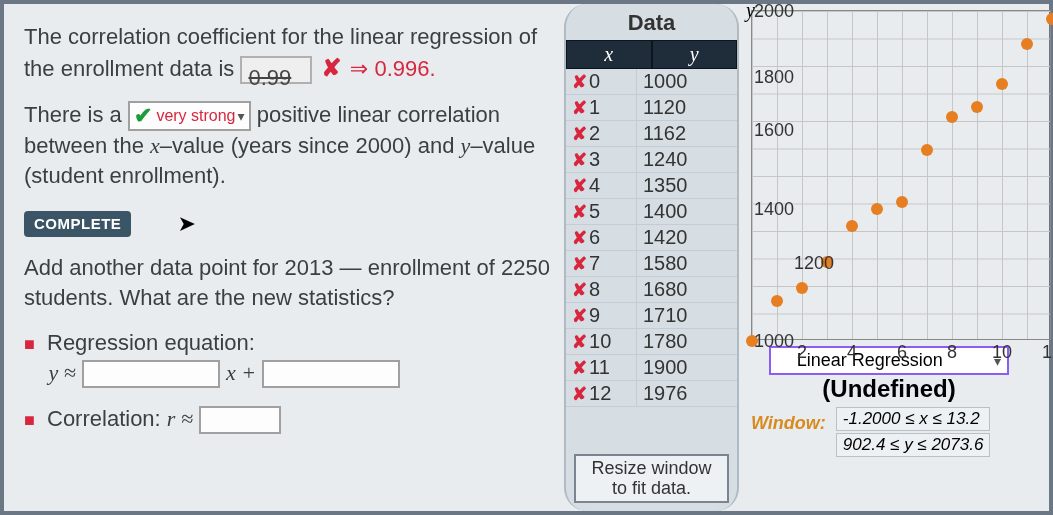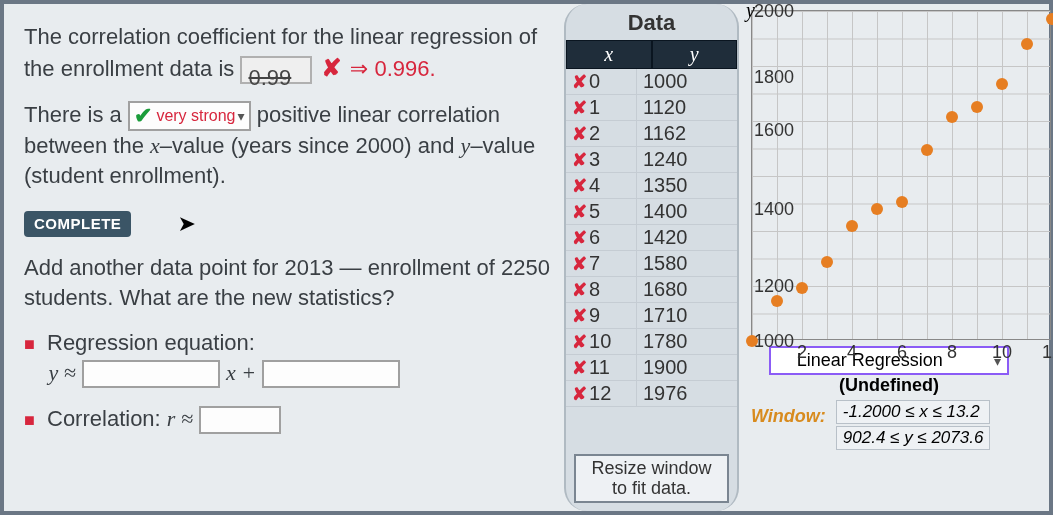--- a/index.html
+++ b/index.html
@@ -96,21 +96,21 @@
   .ylab { position:absolute; left:-6px; top:-12px; font-style:italic; font-family:'Times New Roman',serif; font-size:20px;}
   .pt { position:absolute; width:12px; height:12px; border-radius:50%; background:#e67e22; transform:translate(-50%,-50%);}
   .ytick { position:absolute; left:2px; font-size:18px; color:#333; transform:translateY(-50%);}
   .xtick { position:absolute; bottom:-24px; font-size:18px; color:#333; transform:translateX(-50%);}
   .dd2 {
     display:flex; align-items:center; justify-content:center;
     border:2px solid #8b5cf6; background:#fff; margin:6px 0 0 18px;
     width:240px; font-size:18px; padding:2px 0;
   }
   .dd2 .caret{ margin-left:auto; padding-right:6px;}
-  .undef { text-align:center; font-weight:bold; font-size:18px; margin-left:18px; width:240px;}
+  .undef { text-align:center; font-weight:bold; font-size:24px; margin-left:18px; width:240px;}
   .win { display:flex; gap:10px; align-items:flex-start; margin-top:4px; font-size:18px;font-style:italic;}
   .win .lab { color:#d88b1e; font-weight:bold; padding-top:6px;}
   .win .vals div { background:#eef1f4; border:1px solid #b8c0c8; padding:1px 6px; margin-bottom:2px; font-size:17px;}
 </style>
 </head>
 <body>
 
 <div class="panel">
 
   <div class="left">
@@ -237,21 +237,21 @@
           <div class="pt" style="left: 225px; top: 95.7px;"></div>
           <div class="pt" style="left: 250px; top: 72.6px;"></div>
           <div class="pt" style="left: 275px; top: 33px;"></div>
           <div class="pt" style="left: 300px; top: 7.92px;"></div>
         </div>
       <div id="yt">
           <span class="ytick" style="top: 0px;">2000</span>
           <span class="ytick" style="top: 66px;">1800</span>
           <span class="ytick" style="top: 119px;">1600</span>
           <span class="ytick" style="top: 198px;">1400</span>
-          <span class="ytick" style="top: 275px;">1200</span>
+          <span class="ytick" style="top: 252px; padding-left: 40px;">1200</span>
           <span class="ytick" style="top: 330px;">1000</span>
         </div>
       <div id="xt">
           <span class="xtick" style="left: 50px;">2</span>
           <span class="xtick" style="left: 100px;">4</span>
           <span class="xtick" style="left: 150px;">6</span>
           <span class="xtick" style="left: 200px;">8</span>
           <span class="xtick" style="left: 250px;">10</span>
           <span class="xtick" style="left: 300px;">12</span>
         </div>

